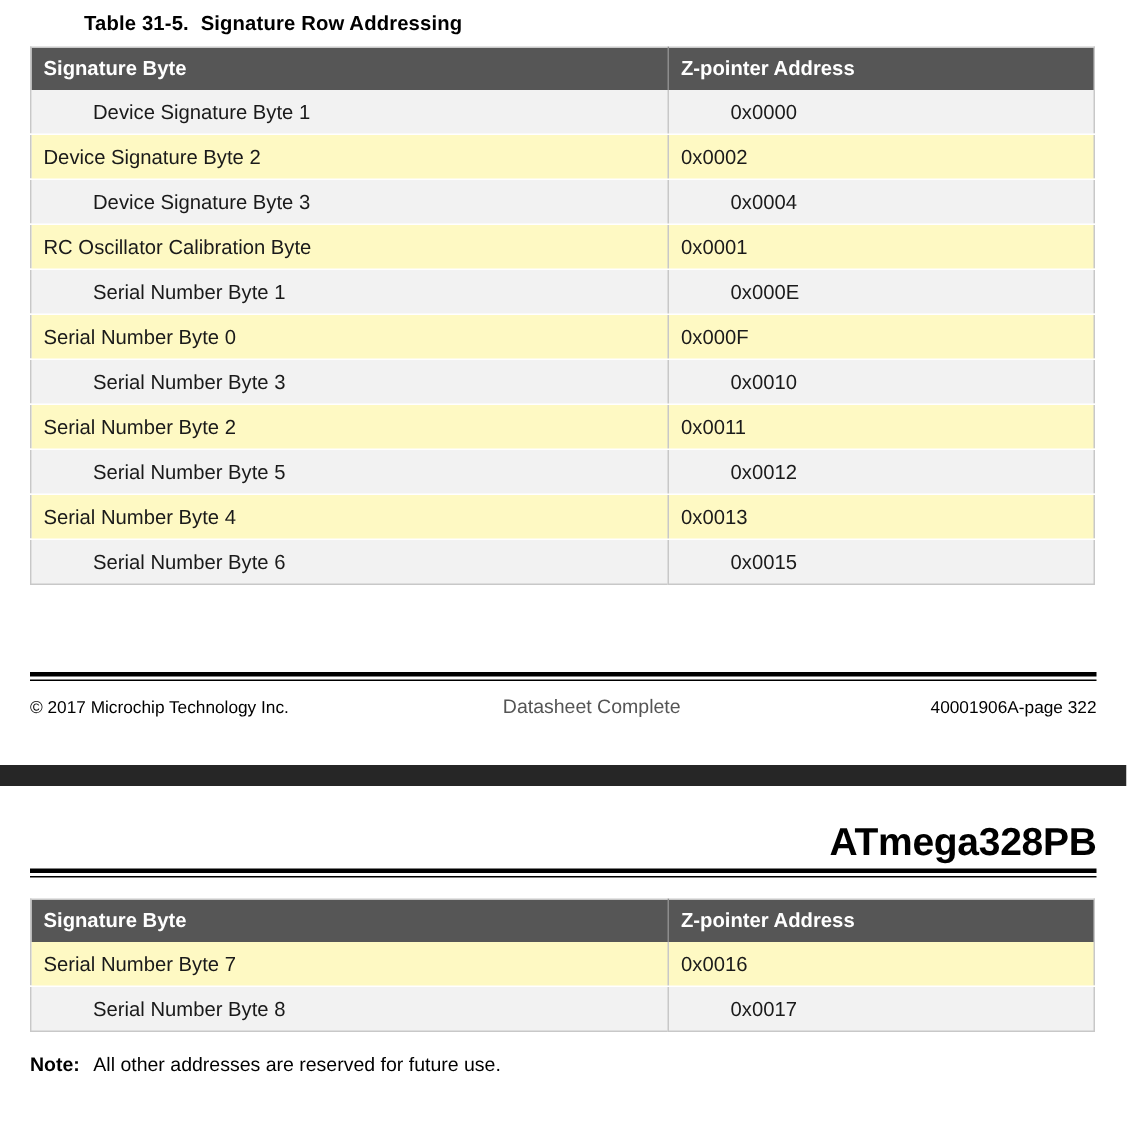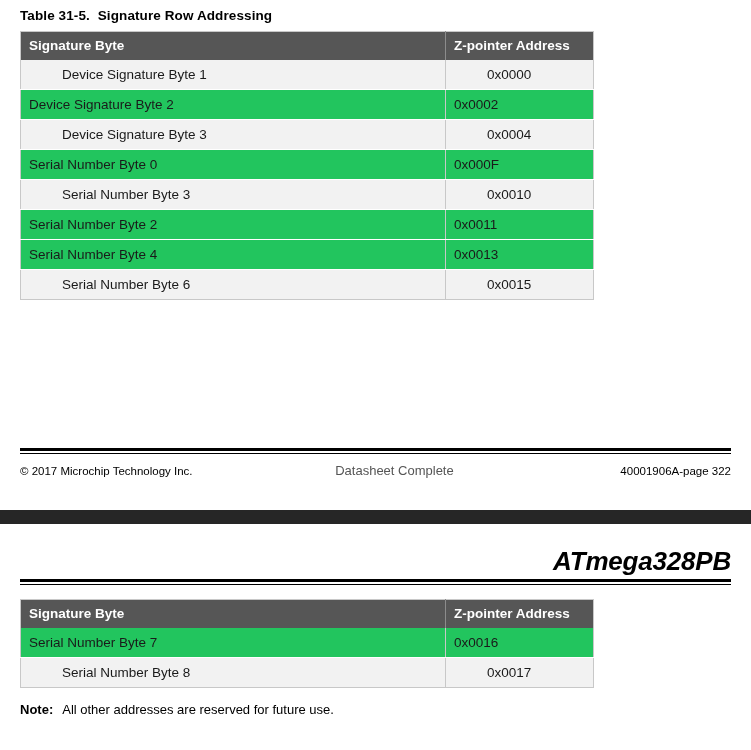--- a/index.html
+++ b/index.html
@@ -26,26 +26,27 @@
     height: 510px;
   }
 
   .table-caption {
     font-size: 13.5px;
     font-weight: bold;
     color: #000;
     padding-top: 8px;
     padding-bottom: 8px;
     letter-spacing: 0.1px;
+    margin-left: 36px;
   }
   .table-caption .cap-num { margin-right: 4px; }
 
   table.dataTable {
     border-collapse: collapse;
-    width: 574px;
+    width: 710px;
     table-layout: fixed;
     border: 1px solid #c8c8c8;
   }
   table.dataTable th {
     background: #565656;
     color: #ffffff;
     font-size: 13.5px;
     font-weight: bold;
     text-align: left;
     padding: 6px 8px;
@@ -62,21 +63,21 @@
     padding: 5px 8px;
     height: 30px;
     box-sizing: border-box;
     border-right: 1px solid #c8c8c8;
     border-bottom: 1px solid #ffffff;
     vertical-align: middle;
   }
   table.dataTable td:last-child { border-right: none; }
 
   table.dataTable tr.row-odd td  { background: #f2f2f2; padding-left: 41px; }
-  table.dataTable tr.row-even td { background: #22c55e; }
+  table.dataTable tr.row-even td { background: #fef9c3; }
   table.dataTable tbody tr:last-child td { border-bottom: none; }
 
   .col-first { width: 425px; }
 
   
   .footer-wrap {
     position: absolute;
     left: 20px;
     right: 20px;
     top: 448px;
@@ -120,21 +121,20 @@
     box-sizing: border-box;
   }
   .page-head {
     text-align: right;
     font-size: 26px;
     font-weight: bold;
     color: #000;
     padding-top: 22px;
     padding-bottom: 2px;
     letter-spacing: -0.2px;
-    font-style: italic;
   }
   .head-rule {
     border-top: 3px solid #000;
     border-bottom: 1px solid #000;
     height: 2px;
     font-size: 0;
     line-height: 0;
     margin-bottom: 14px;
   }
   .note-line {
@@ -172,30 +172,42 @@
       </tr>
       <tr class="row-even">
         <td>Device Signature Byte 2</td>
         <td>0x0002</td>
       </tr>
       <tr class="row-odd">
         <td>Device Signature Byte 3</td>
         <td>0x0004</td>
       </tr>
       <tr class="row-even">
+        <td>RC Oscillator Calibration Byte</td>
+        <td>0x0001</td>
+      </tr>
+      <tr class="row-odd">
+        <td>Serial Number Byte 1</td>
+        <td>0x000E</td>
+      </tr>
+      <tr class="row-even">
         <td>Serial Number Byte 0</td>
         <td>0x000F</td>
       </tr>
       <tr class="row-odd">
         <td>Serial Number Byte 3</td>
         <td>0x0010</td>
       </tr>
       <tr class="row-even">
         <td>Serial Number Byte 2</td>
         <td>0x0011</td>
+      </tr>
+      <tr class="row-odd">
+        <td>Serial Number Byte 5</td>
+        <td>0x0012</td>
       </tr>
       <tr class="row-even">
         <td>Serial Number Byte 4</td>
         <td>0x0013</td>
       </tr>
       <tr class="row-odd">
         <td>Serial Number Byte 6</td>
         <td>0x0015</td>
       </tr>
     </tbody>

